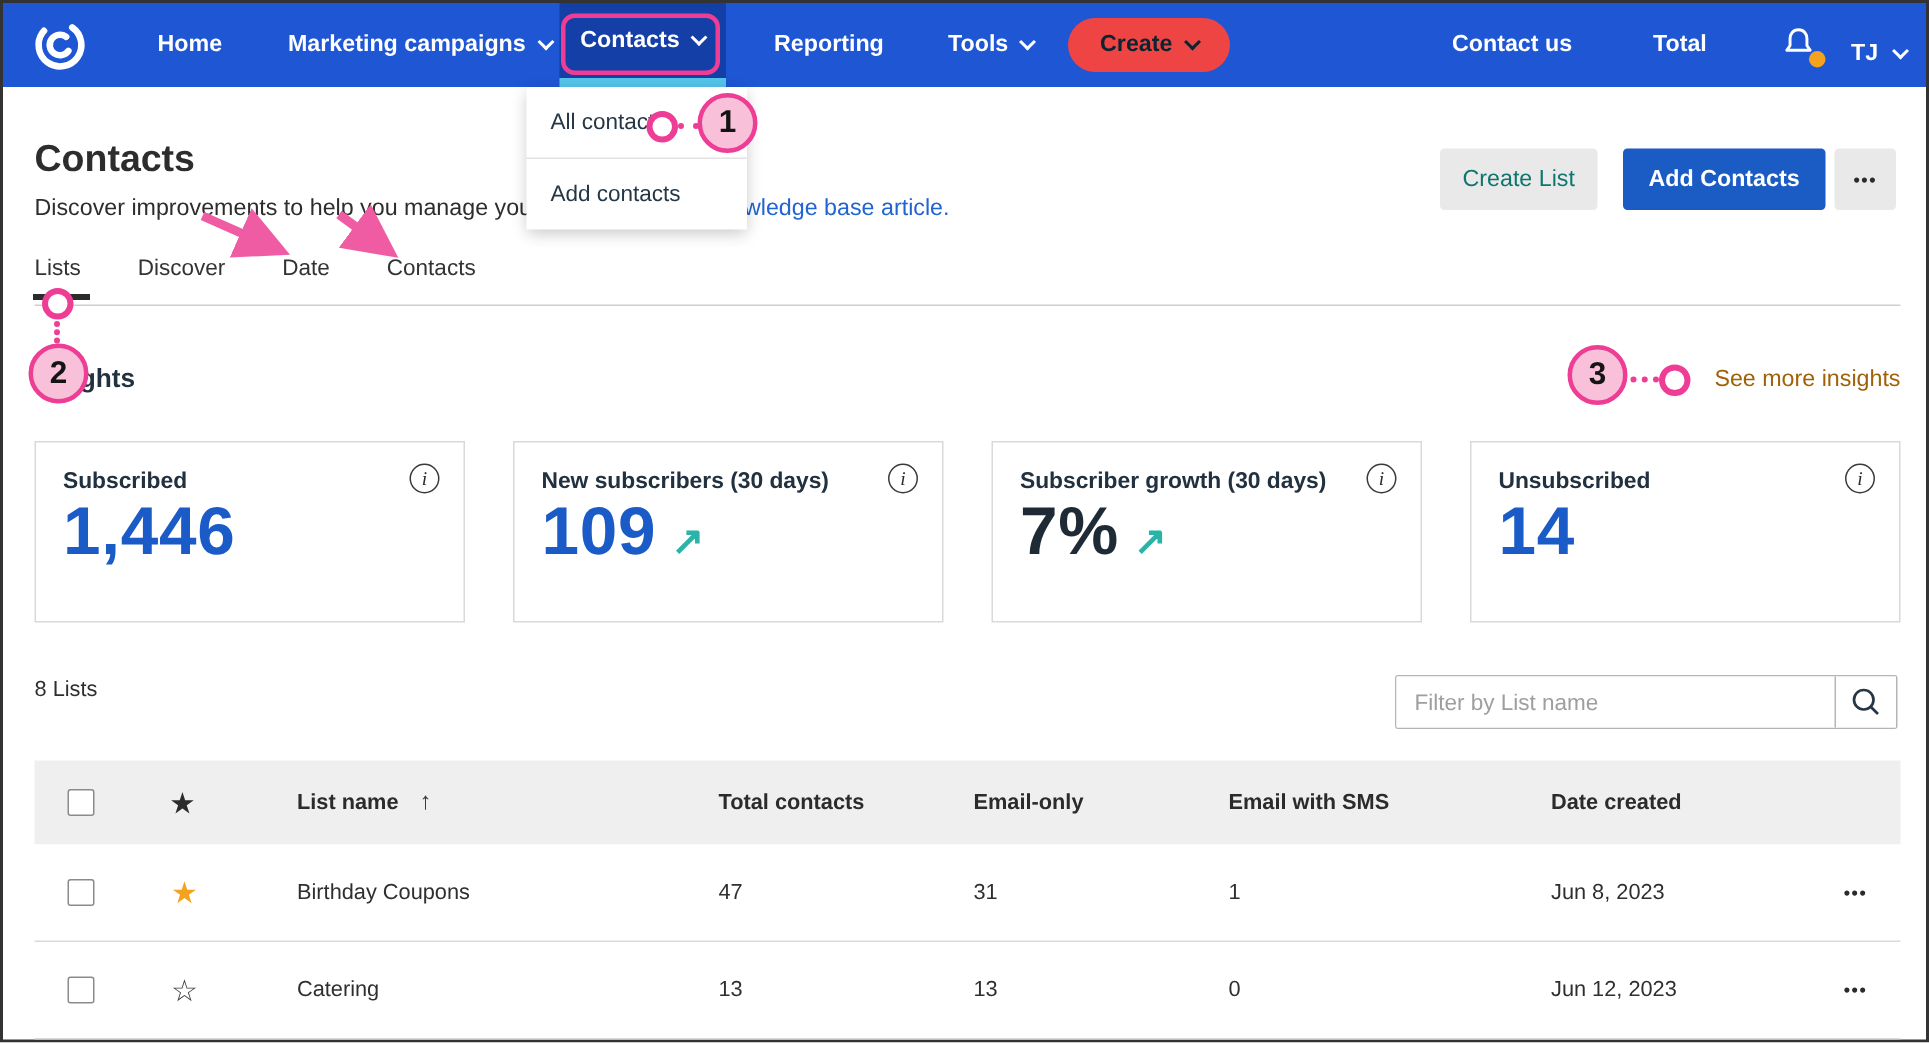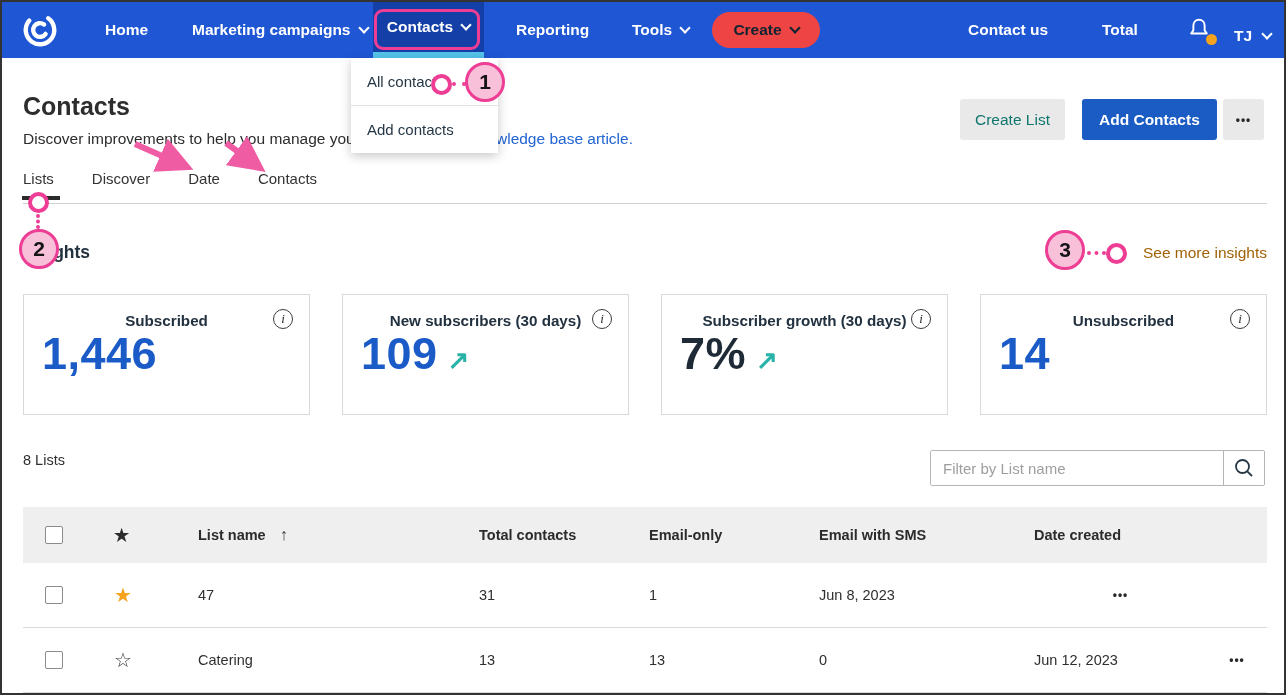--- a/index.html
+++ b/index.html
@@ -55,21 +55,21 @@
   .tab { font-size:15px; color:#333; cursor:pointer; position:relative; }
   .tab.active::after { content:""; position:absolute; left:-1px; right:-6px; bottom:-13px; height:4px; background:#2B2B2B; }
   
   .insights-row { position:absolute; left:21px; top:240px; width:1244px; display:flex;
                   justify-content:space-between; align-items:center; }
   .insights-title { font-size:17.5px; font-weight:bold; color:#22313F; }
   .see-more { display:flex; align-items:center; gap:20px; color:#a16207; font-size:15.5px; cursor:pointer; }
   .see-more-arrow { font-size:18px; }
   .cards { position:absolute; left:21px; top:292px; width:1244px; display:grid;
            grid-template-columns:repeat(4,287px); column-gap:32px; }
-  .card { height:121px; border:1px solid #D9D9D9; background:#fff; padding:17px 18px; position:relative;text-align:center; }
+  .card { height:121px; border:1px solid #D9D9D9; background:#fff; padding:17px 18px; position:relative; }
   .card-label { font-size:15.2px; font-weight:bold; color:#22313F; }
   .card-info { position:absolute; right:16px; top:14px; width:20px; height:20px; border:1.6px solid #3A3A3A;
                border-radius:50%; display:flex; align-items:center; justify-content:center; font-size:13px;
                font-family:"Liberation Serif", serif; font-style:italic; color:#2B2B2B; cursor:pointer; }
   .card-value { margin-top:2px; font-size:45px; font-weight:bold; color:#1A5BC8; line-height:1;
                 display:flex; align-items:flex-end; gap:10px; letter-spacing:.5px; }
   .card-value.dark { color:#1E2B36; }
   .trend { font-size:26px; color:#2AB3A8; font-weight:bold; line-height:1; padding-bottom:3px; }
   
   .lists-count { position:absolute; left:21px; top:450px; font-size:14.5px; color:#2F2F2F; }
@@ -243,20 +243,21 @@
       <div>Email-only</div>
       <div>Email with SMS</div>
       <div>Date created</div>
       <div></div>
     </div>
     <div class="tr trow">
       <div class="cell-cb">
           <div class="cb"></div>
         </div>
       <div class="cell-star"><span class="star-on">★</span></div>
+      <div class="name-cell">Birthday Coupons</div>
       <div>47</div>
       <div>31</div>
       <div>1</div>
       <div>Jun 8, 2023</div>
       <div class="kebab-cell">
           <span class="kebab">•••</span>
         </div>
     </div>
     <div class="tr trow">
       <div class="cell-cb">

